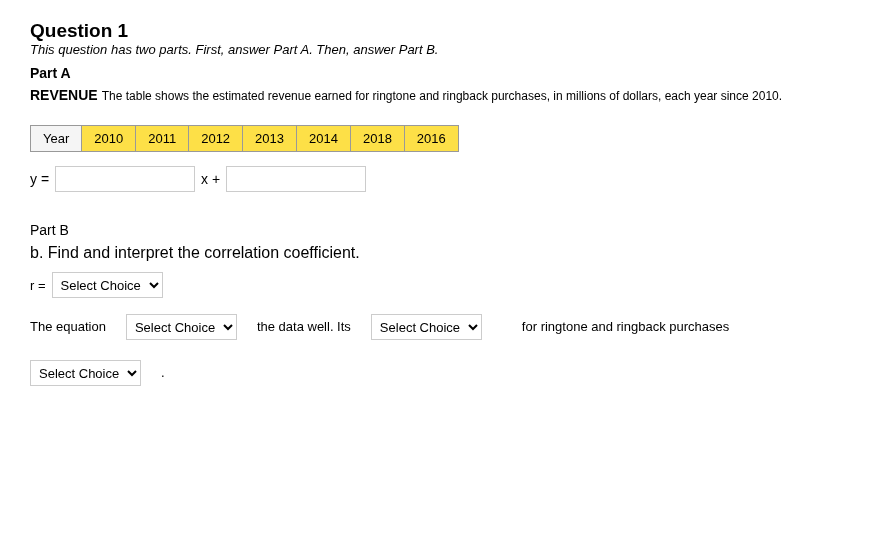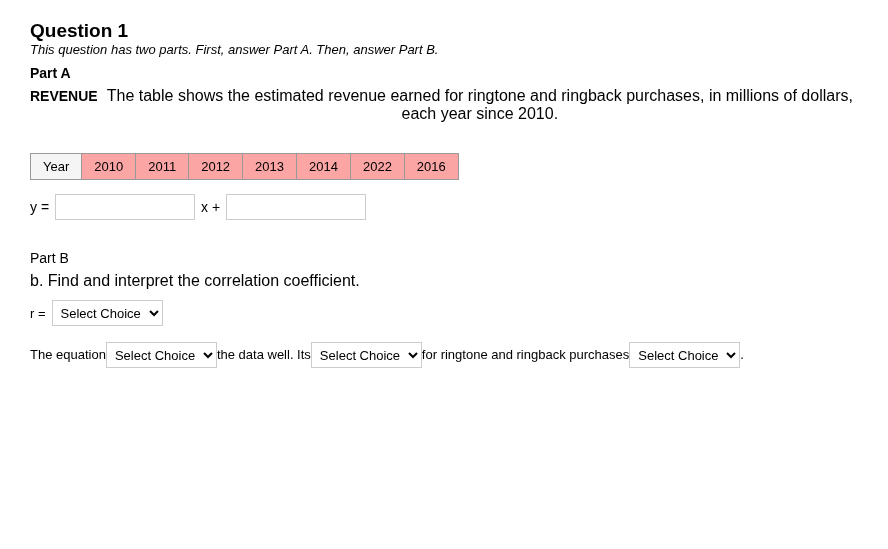--- a/index.html
+++ b/index.html
@@ -24,33 +24,33 @@
     }
     .part-label {
       font-weight: bold;
       font-size: 14px;
       margin-bottom: 6px;
     }
     .revenue-label {
       font-weight: bold;
     }
     .revenue-desc {
-      font-size: 16px;
-      margin-bottom: 24px;
+      font-size: 12px;
+      margin-bottom: 16px;
     }
     table {
       border-collapse: collapse;
       margin-bottom: 14px;
     }
     table td {
       border: 1px solid #999;
       padding: 5px 12px;
       font-size: 13px;
       text-align: right;
-      background: #fca5a5;
+      background: #fde047;
     }
     table td:first-child {
       text-align: left;
       font-weight: normal;
       background: #f5f5f5;
     }
     table tr:first-child td:first-child {
       font-weight: normal;
     }
     .part-a-question {
@@ -106,21 +106,21 @@
       background: #fff;
       cursor: pointer;
       appearance: auto;
     }
     .sentence-row {
       font-size: 13px;
       line-height: 2;
       display: flex;
       flex-wrap: wrap;
       align-items: center;
-      gap: 0;
+      gap: 20px;
     }
     .inline-select {
       border: 1px solid #ccc;
       padding: 2px 4px;
       font-size: 13px;
       height: 26px;
       background: #fff;
       cursor: pointer;
       appearance: auto;
     }
@@ -148,21 +148,21 @@
 
   <table>
     <tbody>
         <tr>
       <td>Year</td>
       <td>2010</td>
       <td>2011</td>
       <td>2012</td>
       <td>2013</td>
       <td>2014</td>
-      <td>2022</td>
+      <td>2018</td>
       <td>2016</td>
     </tr>
   </tbody>
     </table>
 
 
   <div class="equation-row">
     <span class="eq-label">y =</span>
     <input class="eq-input" type="text" value="" style="">
     <span class="eq-plus">x +</span>

